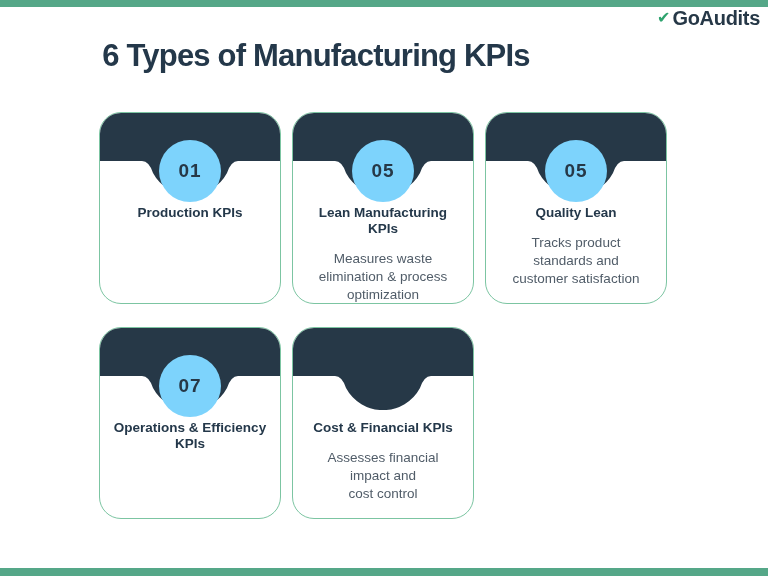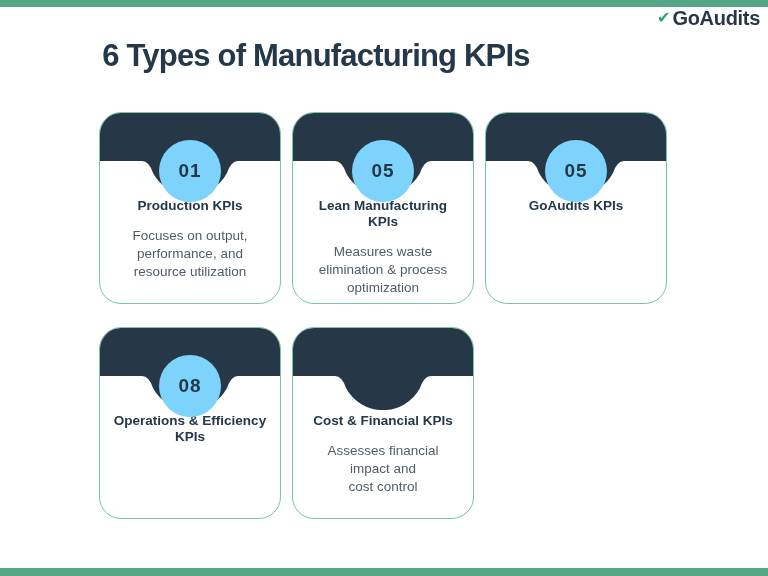--- a/index.html
+++ b/index.html
@@ -61,21 +61,21 @@
   .card-head path{fill:var(--navy);}
   .num-circle{
     position:absolute;top:27px;left:50%;
     width:62px;height:62px;margin-left:-31px;
     background:#7dd3fc;border-radius:50%;
     display:flex;align-items:center;justify-content:center;
     font-size:19px;font-weight:bold;letter-spacing:1px;
     color:var(--navy);
   }
   .card-title{
-    margin-top:3px;padding:0 6px;
+    margin-top:10px;padding:0 6px;
     font-size:13.5px;font-weight:bold;line-height:16px;
     color:var(--title_navy);
     white-space:pre-line;
   }
   .card-desc{
     margin:13px 14px 0;
     font-size:13.5px;line-height:18px;
     color:var(--text_gray);
     white-space:pre-line;
   }
@@ -97,23 +97,20 @@
   <div class="card">
     <div class="card-head">
       <svg viewBox="0 0 180 82" preserveAspectRatio="none">
           <path d="M0 0 H180 V48 H138 Q131 48 127 60 A42 42 0 0 1 53 60 Q49 48 42 48 H0 Z"></path>
         </svg>
       <div class="num-circle">
           <span>01</span>
         </div>
     </div>
     <div class="card-title">Production KPIs</div>
-    <div class="card-desc">Focuses on output,
-performance, and
-resource utilization</div>
   </div>
 
   <div class="card">
     <div class="card-head">
       <svg viewBox="0 0 180 82" preserveAspectRatio="none">
           <path d="M0 0 H180 V48 H138 Q131 48 127 60 A42 42 0 0 1 53 60 Q49 48 42 48 H0 Z"></path>
         </svg>
       <div class="num-circle">
           <span>05</span>
         </div>
@@ -127,30 +124,33 @@
 
   <div class="card">
     <div class="card-head">
       <svg viewBox="0 0 180 82" preserveAspectRatio="none">
           <path d="M0 0 H180 V48 H138 Q131 48 127 60 A42 42 0 0 1 53 60 Q49 48 42 48 H0 Z"></path>
         </svg>
       <div class="num-circle">
           <span>05</span>
         </div>
     </div>
-    <div class="card-title">GoAudits KPIs</div>
+    <div class="card-title">Quality Lean</div>
+    <div class="card-desc">Tracks product
+standards and
+customer satisfaction</div>
   </div>
 
   <div class="card">
     <div class="card-head">
       <svg viewBox="0 0 180 82" preserveAspectRatio="none">
           <path d="M0 0 H180 V48 H138 Q131 48 127 60 A42 42 0 0 1 53 60 Q49 48 42 48 H0 Z"></path>
         </svg>
       <div class="num-circle">
-          <span>08</span>
+          <span>07</span>
         </div>
     </div>
     <div class="card-title">Operations &amp; Efficiency
 KPIs</div>
   </div>
 
 
   <div class="card">
     <div class="card-head">
       <svg viewBox="0 0 180 82" preserveAspectRatio="none">

